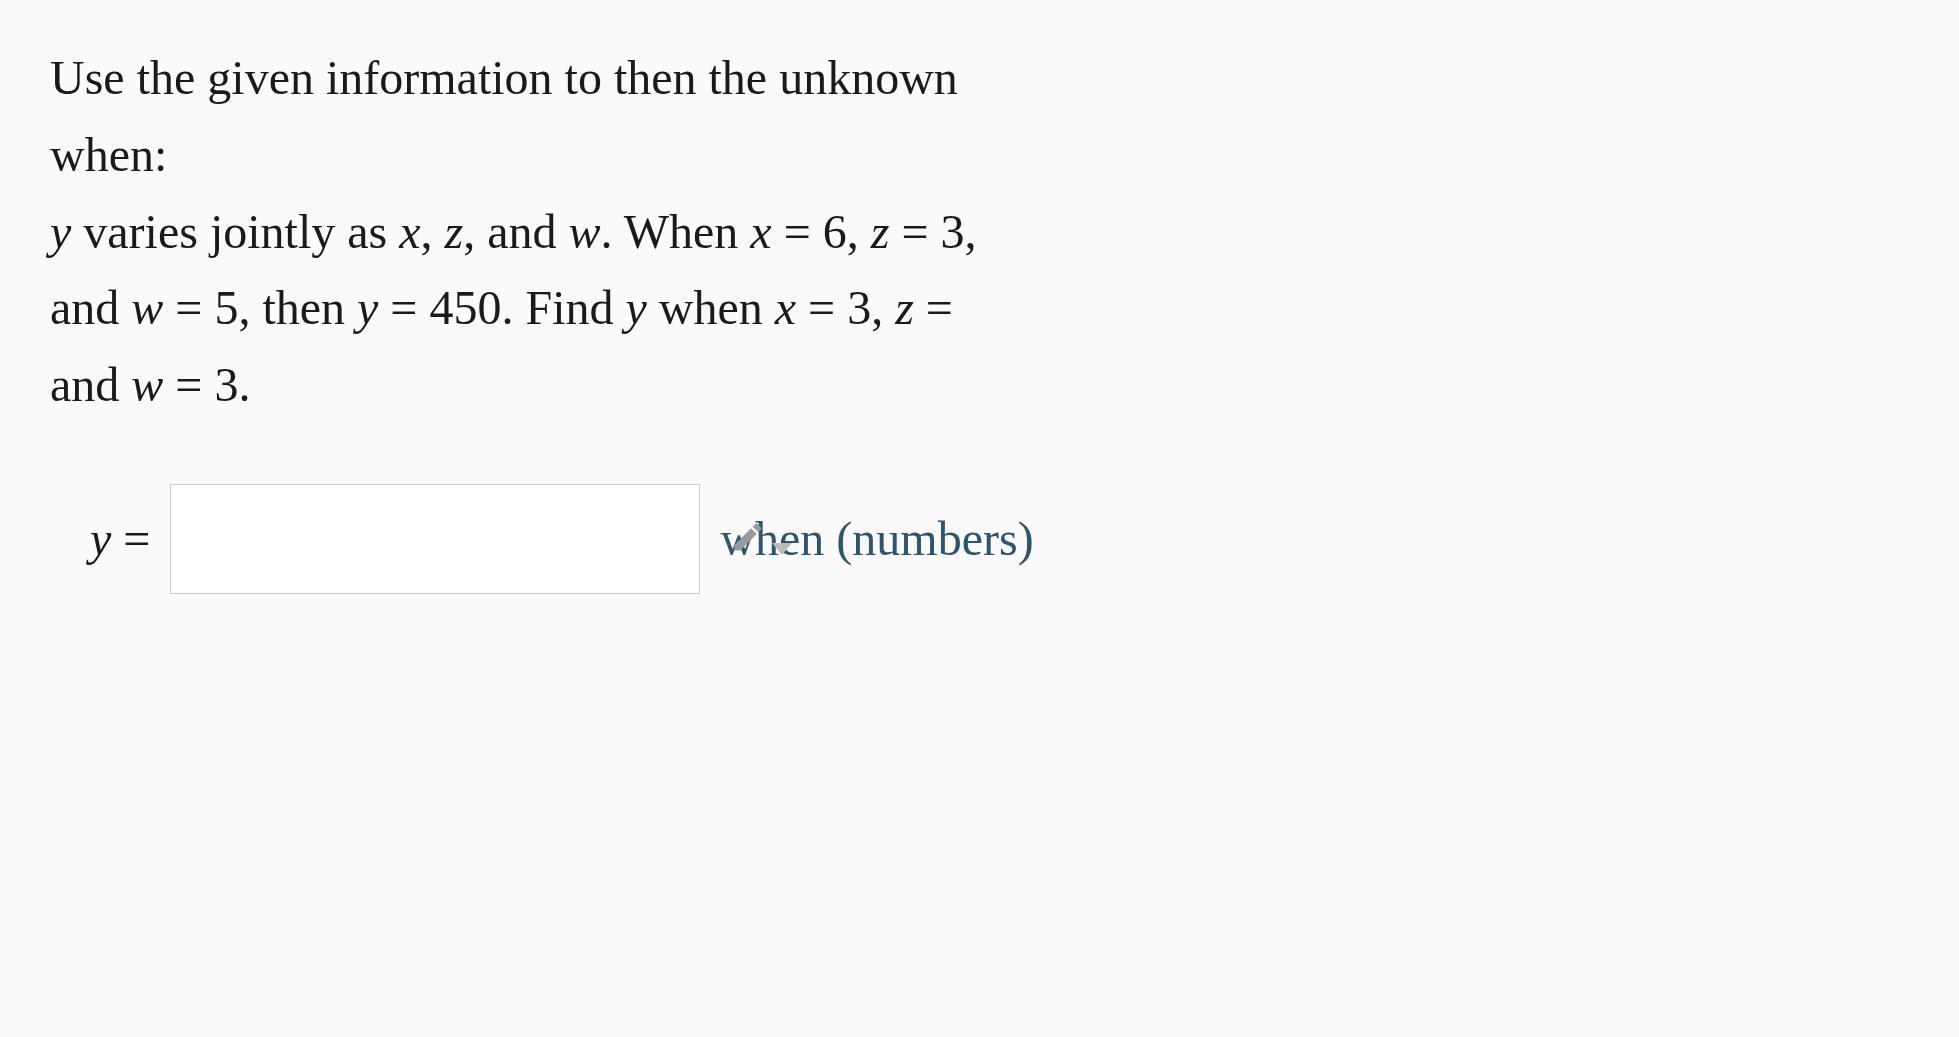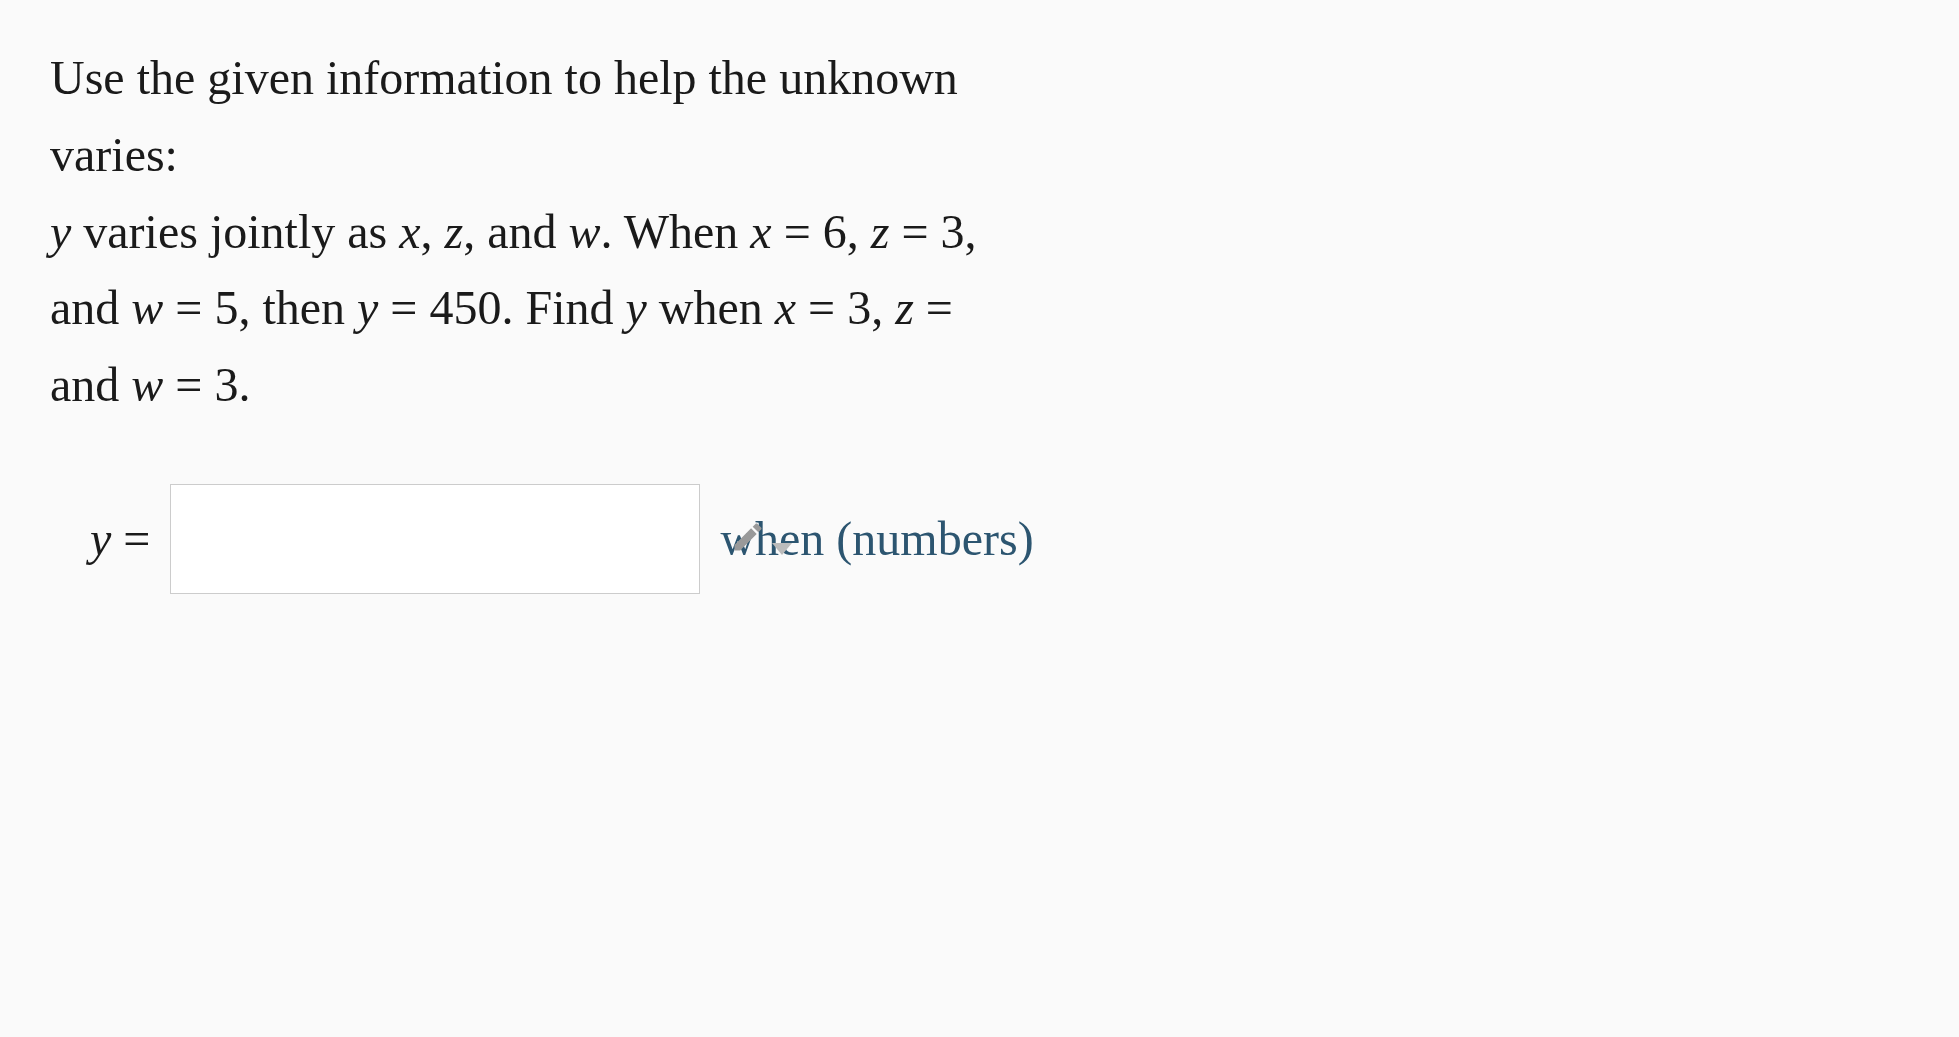--- a/index.html
+++ b/index.html
@@ -73,22 +73,22 @@
       color: #2c5570;
       font-family: Georgia, serif;
       cursor: pointer;
     }
   </style>
 </head>
 <body>
 
 <div class="problem-text">
   <div>
-    <span>Use the given information to help the unknown</span><br>
-    <span>varies:</span>
+    <span>Use the given information to then the unknown</span><br>
+    <span>when:</span>
   </div>
   <div>
     <span class="math-var">y</span><span> varies jointly as </span><span class="math-var">x</span><span>, </span><span class="math-var">z</span><span>, and </span><span class="math-var">w</span><span>. When </span><span class="math-var">x</span><span> = 6, </span><span class="math-var">z</span><span> = 3,</span><br><span>and </span><span class="math-var">w</span><span> = 5, then </span><span class="math-var">y</span><span> = 450. Find </span><span class="math-var">y</span><span> when </span><span class="math-var">x</span><span> = 3, </span><span class="math-var">z</span><span> =</span><br><span>and </span><span class="math-var">w</span><span> = 3.</span>
   </div>
 </div>
 
 <div class="answer-row">
   <span>
     <span class="answer-label">y</span><span> = </span>
   </span>

